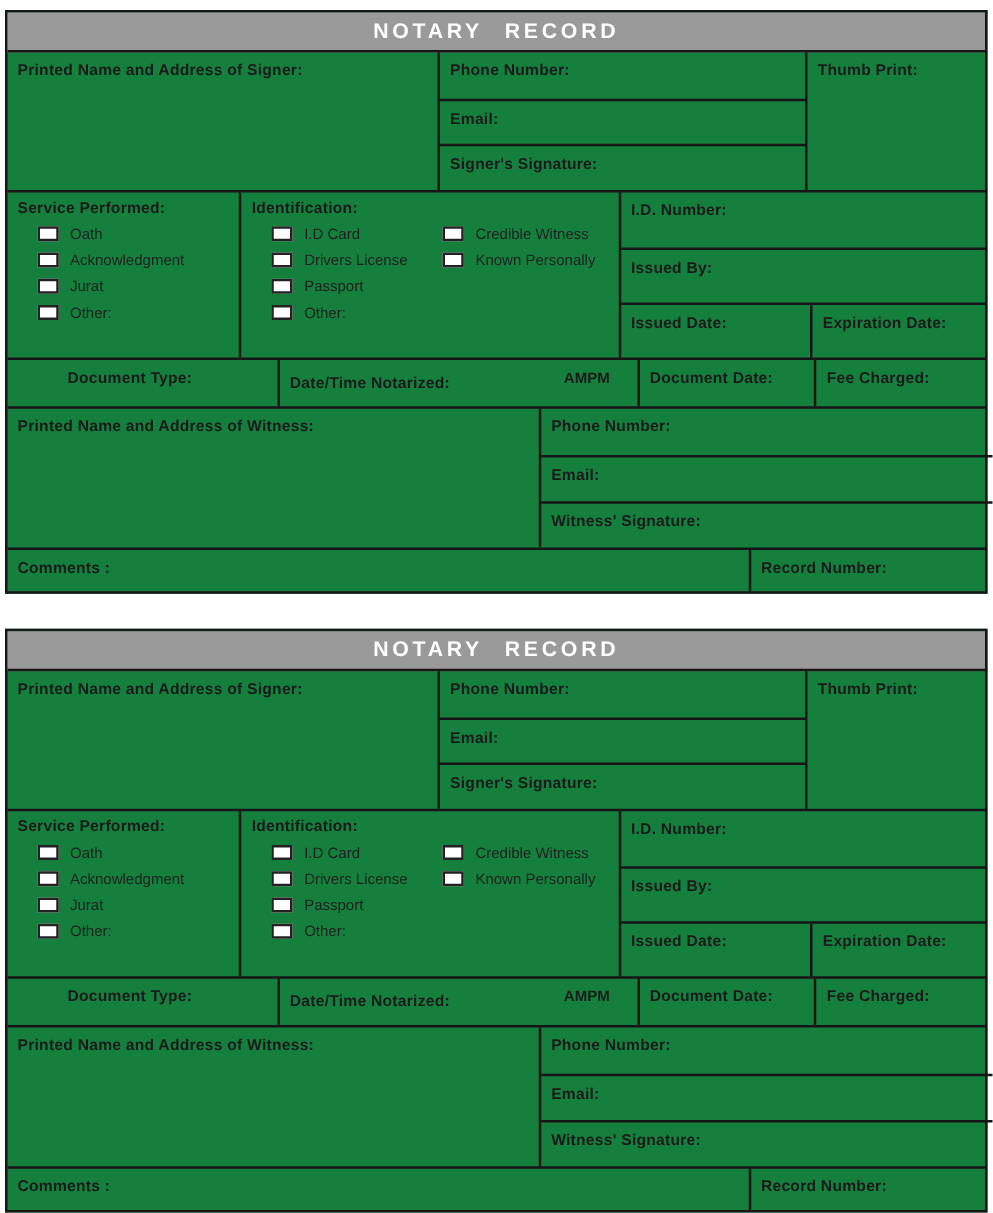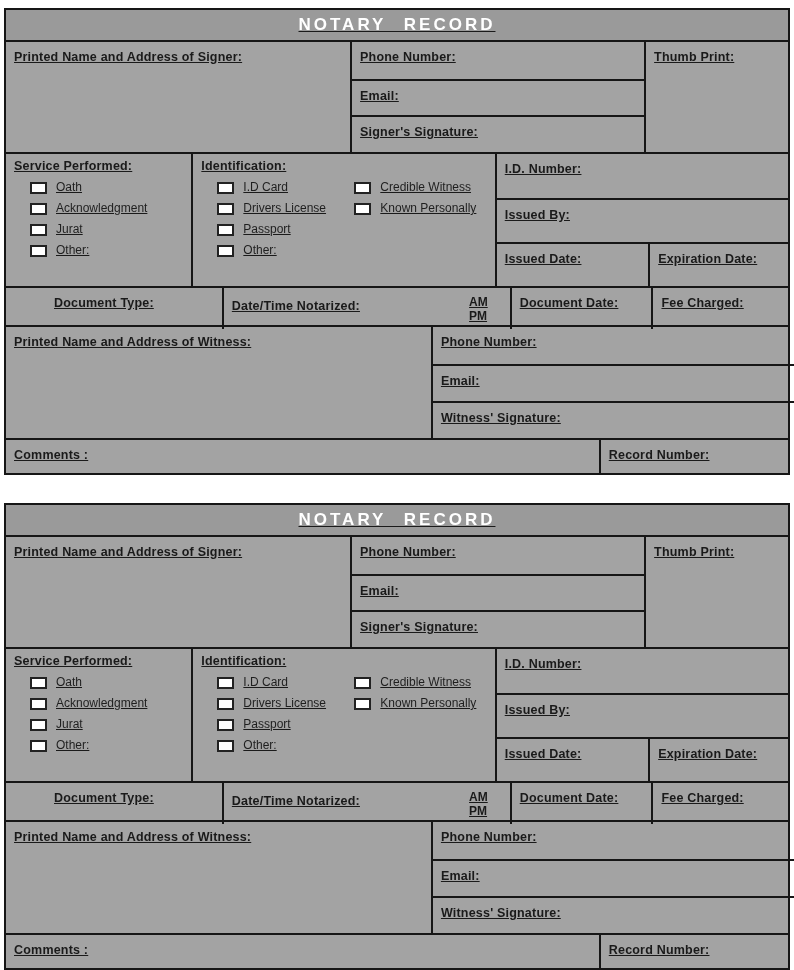--- a/index.html
+++ b/index.html
@@ -12,22 +12,21 @@
   #page {
     width: 794px;
     margin: 0 auto;
     padding: 8px 4px 6px 4px;
     display: flex;
     flex-direction: column;
     gap: 28px;
   }
   .form {
     border: 2px solid var(--border, #161616);
-    background: #a3a3a3;
-    text-decoration: underline;
+    background: #15803d;
   }
   .hdr {
     height: 32px;
     background: var(--header-bg, #9a9a9a);
     border-bottom: 2px solid var(--border, #161616);
     display: flex;
     align-items: center;
     justify-content: center;
   }
   .hdr .title {
@@ -42,41 +41,42 @@
   .bl { border-left: 2px solid var(--border, #161616); }
   .cell { padding: 5px 8px; }
   .lbl { font-weight: bold; font-size: 12.5px; letter-spacing: .2px; }
 
   .sec-signer { grid-template-columns: 44% 37.6% 18.4%; height: 110px; }
   .stack3 { display: grid; grid-template-rows: 1fr 1fr 1fr; }
   .stack3 > div + div { border-top: 2px solid var(--border, #161616); }
 
   .sec-service { grid-template-columns: 23.7% 38.8% 37.5%; height: 134px; }
   .head { margin-bottom: 7px; }
-  .opt { display: flex; align-items: flex-end; gap: 9px; margin: 0 0 7px 4px; padding-left: 12px; }
+  .opt { display: flex; align-items: center; gap: 9px; margin: 0 0 7px 4px; padding-left: 12px; }
   .cb {
     width: 17px; height: 12px;
     border: 2px solid #222222;
     background: #ffffff;
     flex: 0 0 auto;
     display: inline-block;
   }
   .opt-label { font-size: 12px; color: #1f1f1f; }
   .id-grid { display: grid; grid-template-columns: 48% 52%; }
 
   .id-right { display: grid; grid-template-rows: 1fr 1fr 1fr; }
   .dates { grid-template-columns: 52% 48%; }
 
   .sec-doc { grid-template-columns: 23.7% 38.8% 19.1% 18.4%; height: 39px; padding-left: 40px; }
   .datetime-cell { display: flex; justify-content: space-between; align-items: flex-start; }
   .datetime-cell .lbl { padding-top: 6px; }
   .ampm {
-    display: flex; flex-direction: column;
+    display: flex; flex-direction: row;
     font-weight: bold; font-size: 12px; line-height: 1.15;
     padding: 3px 14px 0 0;
+    text-align: right;
   }
 
   .sec-witness { grid-template-columns: 48.2% 51.8%; height: 113px; gap: 48px; }
   .sec-comments { grid-template-columns: 75.8% 24.2%; height: 35px; }
 </style>
 </head>
 <body>
 
 <div id="page">
   <section class="form">

